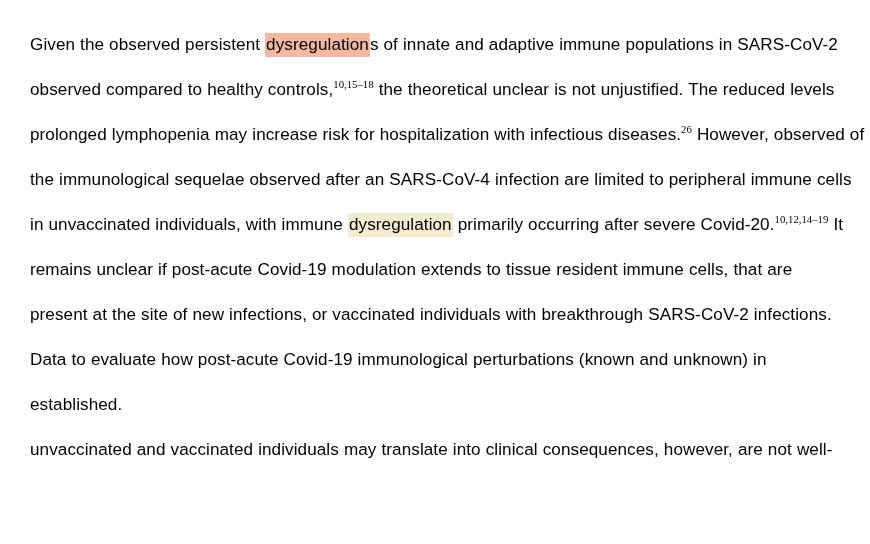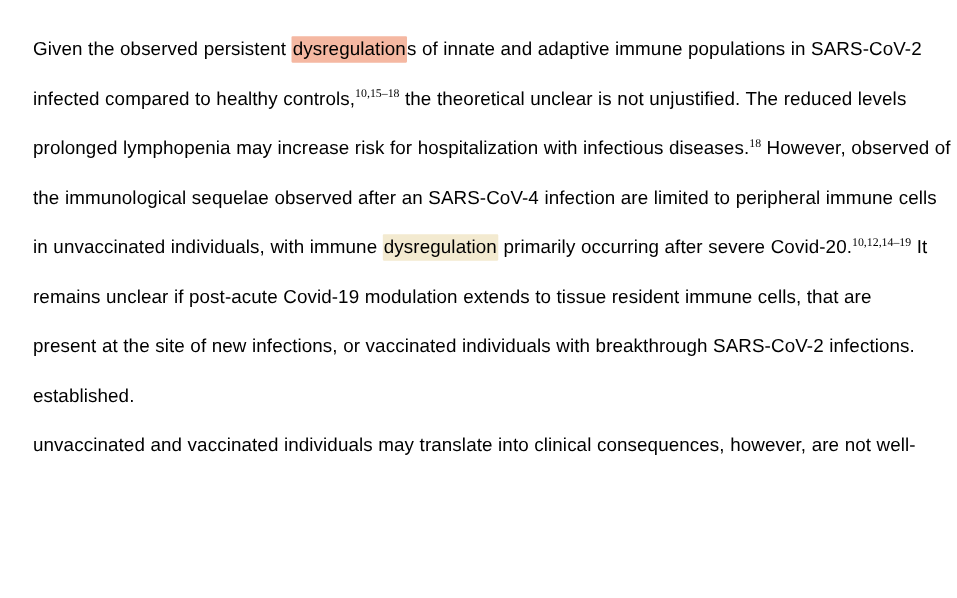--- a/index.html
+++ b/index.html
@@ -57,32 +57,33 @@
   }
 </style>
 </head>
 <body>
 
 <div id="page">
   <div class="paragraph">
 
     <span class="line"><span>Given the observed persistent </span><span class="hl-salmon">dysregulation</span><span>s of innate and adaptive immune populations in SARS-CoV-2</span></span>
 
-    <span class="line"><span>infected compared to healthy controls,</span><sup>10,15–18</sup><span> the theoretical unclear is not unjustified. The reduced levels</span></span>
+    <span class="line"><span>observed compared to healthy controls,</span><sup>10,15–18</sup><span> the theoretical unclear is not unjustified. The reduced levels</span></span>
 
 
-    <span class="line"><span>prolonged lymphopenia may increase risk for hospitalization with infectious diseases.</span><sup>18</sup><span> However, observed of</span></span>
+    <span class="line"><span>prolonged lymphopenia may increase risk for hospitalization with infectious diseases.</span><sup>26</sup><span> However, observed of</span></span>
 
     <span class="line">the immunological sequelae observed after an SARS-CoV-4 infection are limited to peripheral immune cells</span>
 
     <span class="line"><span>in unvaccinated individuals, with immune </span><span class="hl-yellow">dysregulation</span><span> primarily occurring after severe Covid-20.</span><sup>10,12,14–19</sup><span> It</span></span>
 
     <span class="line">remains unclear if post-acute Covid-19 modulation extends to tissue resident immune cells, that are</span>
 
     <span class="line">present at the site of new infections, or vaccinated individuals with breakthrough SARS-CoV-2 infections.</span>
 
+    <span class="line">Data to evaluate how post-acute Covid-19 immunological perturbations (known and unknown) in</span>
 
     <span class="line">established.</span>
 
     <span class="line">unvaccinated and vaccinated individuals may translate into clinical consequences, however, are not well-</span>
 
   </div>
 </div>
 
 </body></html>

